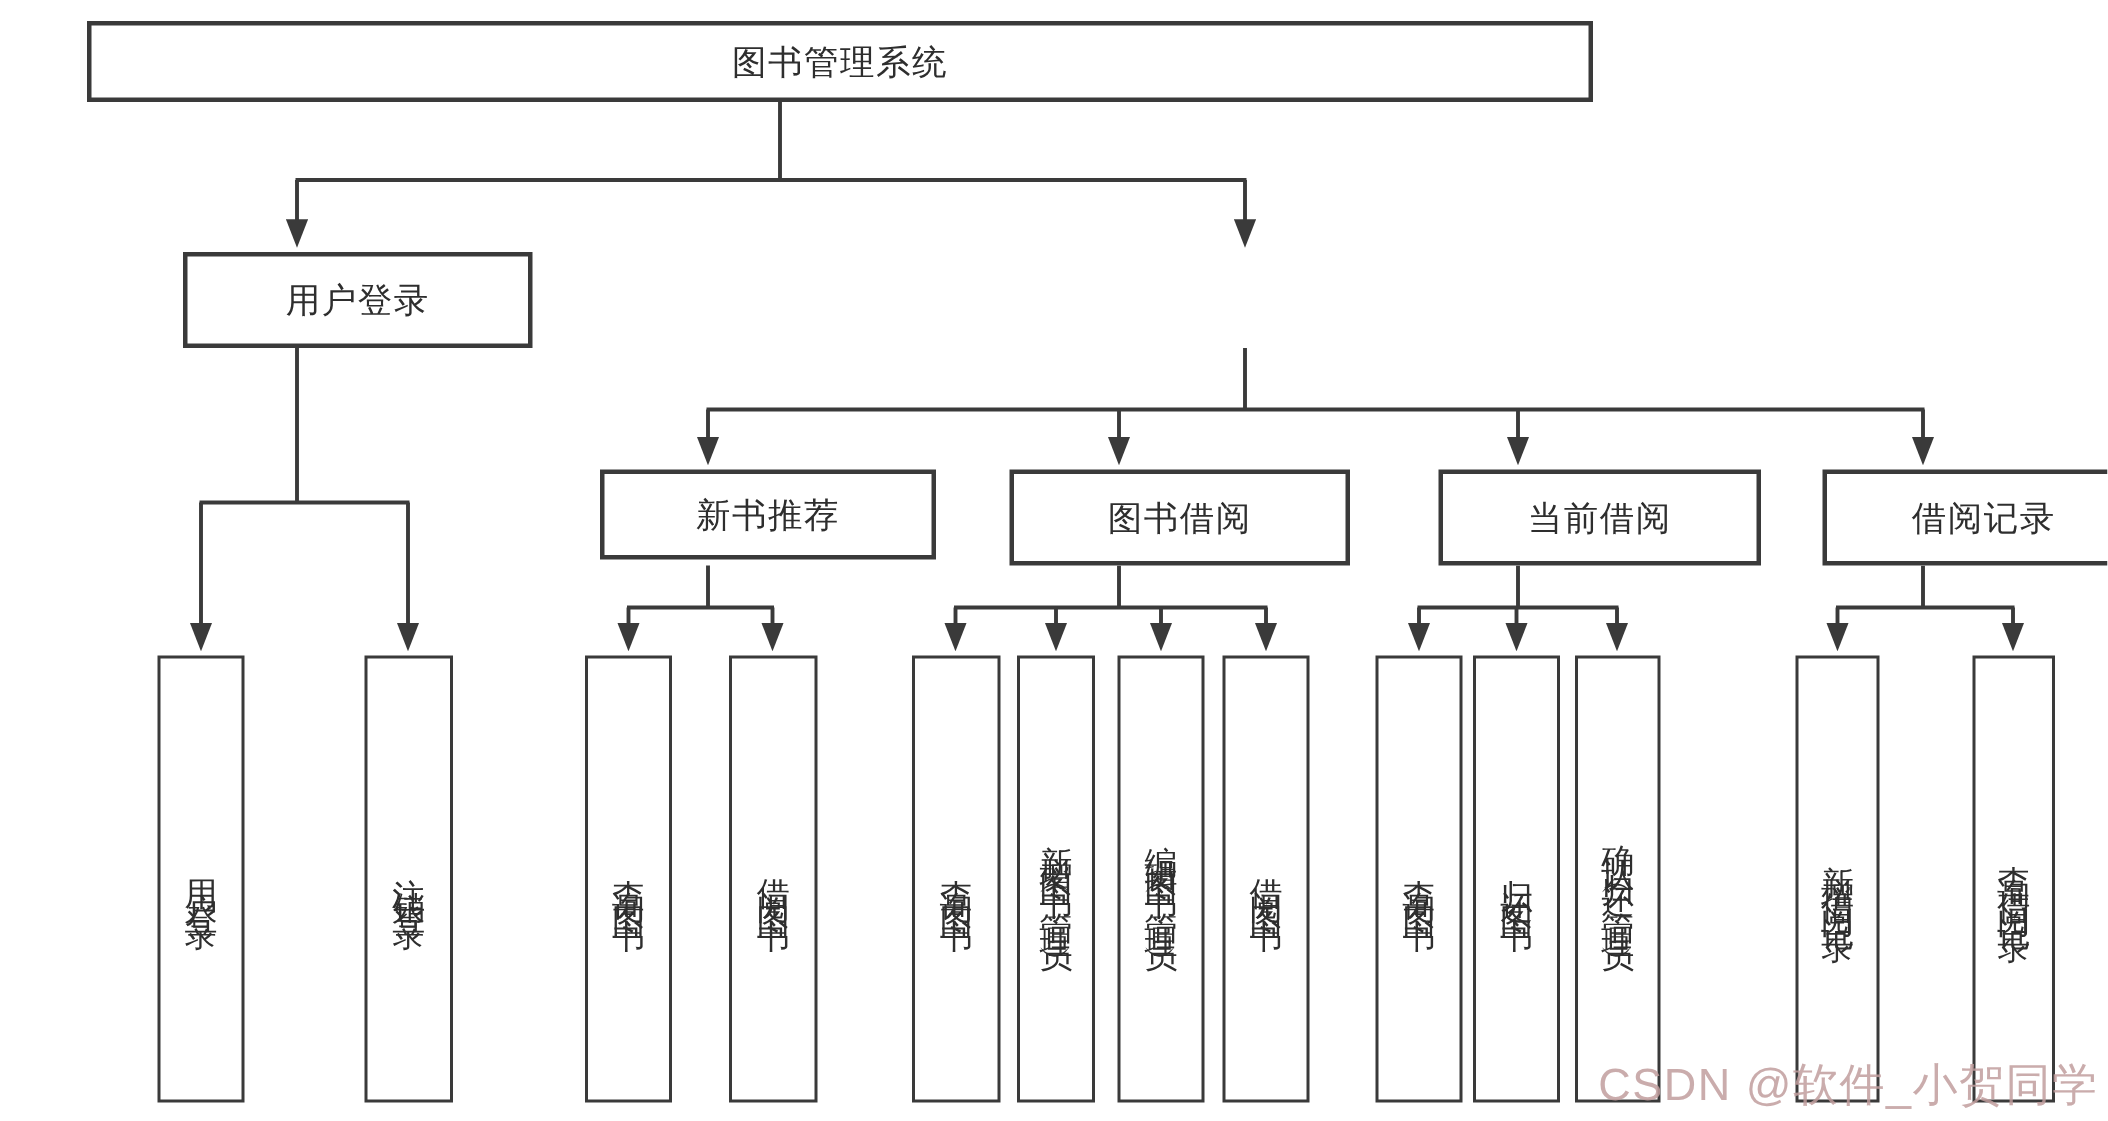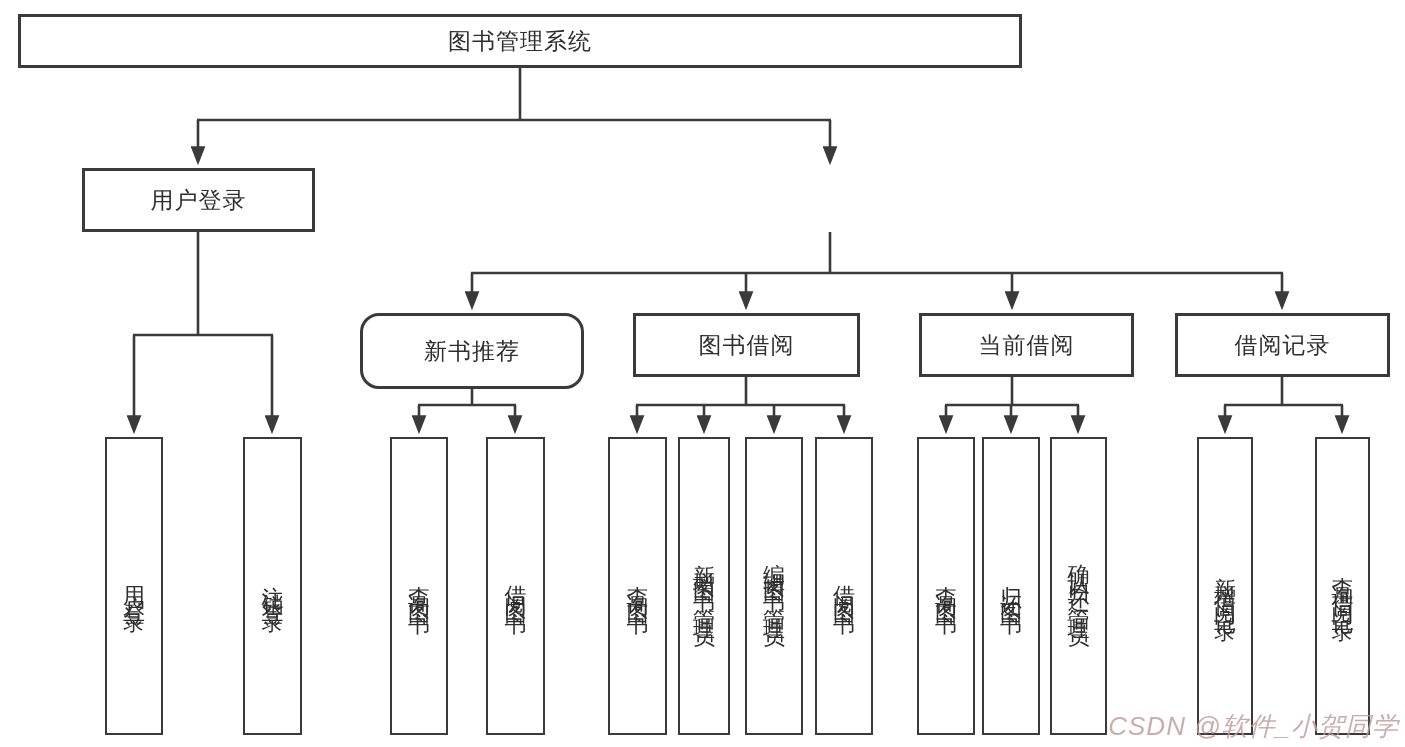--- a/index.html
+++ b/index.html
@@ -8,35 +8,36 @@
     font-family:"Liberation Sans","DejaVu Sans",sans-serif;
     color:#2e2e2e; overflow:hidden;
   }
   svg.connectors { position:absolute; left:0; top:0; width:1405px; height:747px; }
   .box {
     position:absolute; box-sizing:border-box;
     border:3px solid #3a3a3a; background:#ffffff;
     display:flex; align-items:center; justify-content:center;
     font-size:23px; letter-spacing:1px; color:#2e2e2e;
     white-space:nowrap;
+    margin-left:40px;
   }
   .leaf {
     position:absolute; box-sizing:border-box;
     border:2.5px solid #3a3a3a; background:#ffffff;
     display:flex; align-items:center; justify-content:center;
   }
   .leaf span {
     writing-mode:vertical-rl; text-orientation:mixed;
     font-size:22px; letter-spacing:9px; line-height:1;
     color:#2e2e2e; white-space:nowrap;
   }
   .watermark {
     position:absolute; right:6px; bottom:3px;
-    font-size:26px; color:rgba(193,158,158,0.85);
-    letter-spacing:1px; pointer-events:none;font-style:italic;
+    font-size:30px; color:rgba(193,158,158,0.85);
+    letter-spacing:1px; pointer-events:none;
   }
 </style>
 </head>
 <body>
 
 <div class="stage">
 
   <svg class="connectors" viewBox="0 0 1405 747" xmlns="http://www.w3.org/2000/svg">
     <defs>
       <marker id="arrow" viewBox="0 0 18 14" refX="14" refY="7" markerWidth="19" markerHeight="15" orient="auto" markerUnits="userSpaceOnUse">
@@ -84,21 +85,21 @@
       <path d="M1224,405 H1343"></path>
       <path d="M1225,405 V430" marker-end="url(#arrow)"></path>
       <path d="M1342,405 V430" marker-end="url(#arrow)"></path>
     </g>
   </svg>
 
   <div class="box" style="left:18px; top:14px; width:1004px; height:54px;">图书管理系统</div>
 
   <div class="box" style="left:82px; top:168px; width:233px; height:64px;">用户登录</div>
 
-  <div class="box" style="left:360px; top:313px; width:224px; height:76px;border-radius:19px;">新书推荐</div>
+  <div class="box" style="left:360px; top:313px; width:224px; height:60px;">新书推荐</div>
   <div class="box" style="left:633px; top:313px; width:227px; height:64px;">图书借阅</div>
   <div class="box" style="left:919px; top:313px; width:215px; height:64px;">当前借阅</div>
   <div class="box" style="left:1175px; top:313px; width:215px; height:64px;">借阅记录</div>
 
   <div class="leaf" style="left:105px; top:437px; width:58px; height:298px;">
     <span>用户登录</span>
   </div>
   <div class="leaf" style="left:243px; top:437px; width:59px; height:298px;">
     <span>注销登录</span>
   </div>

